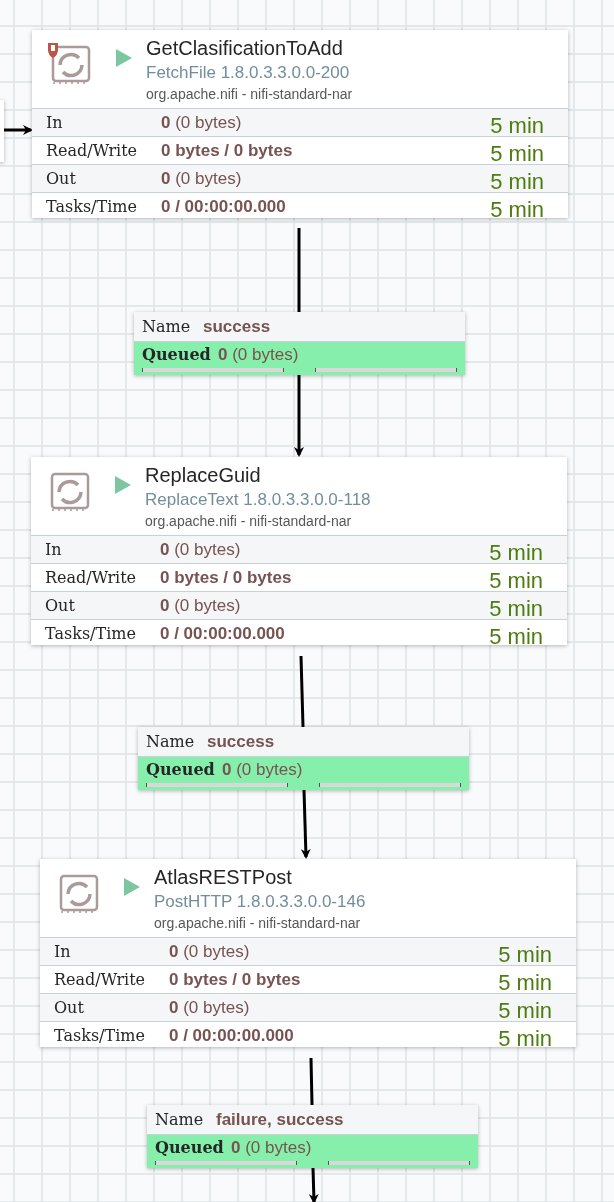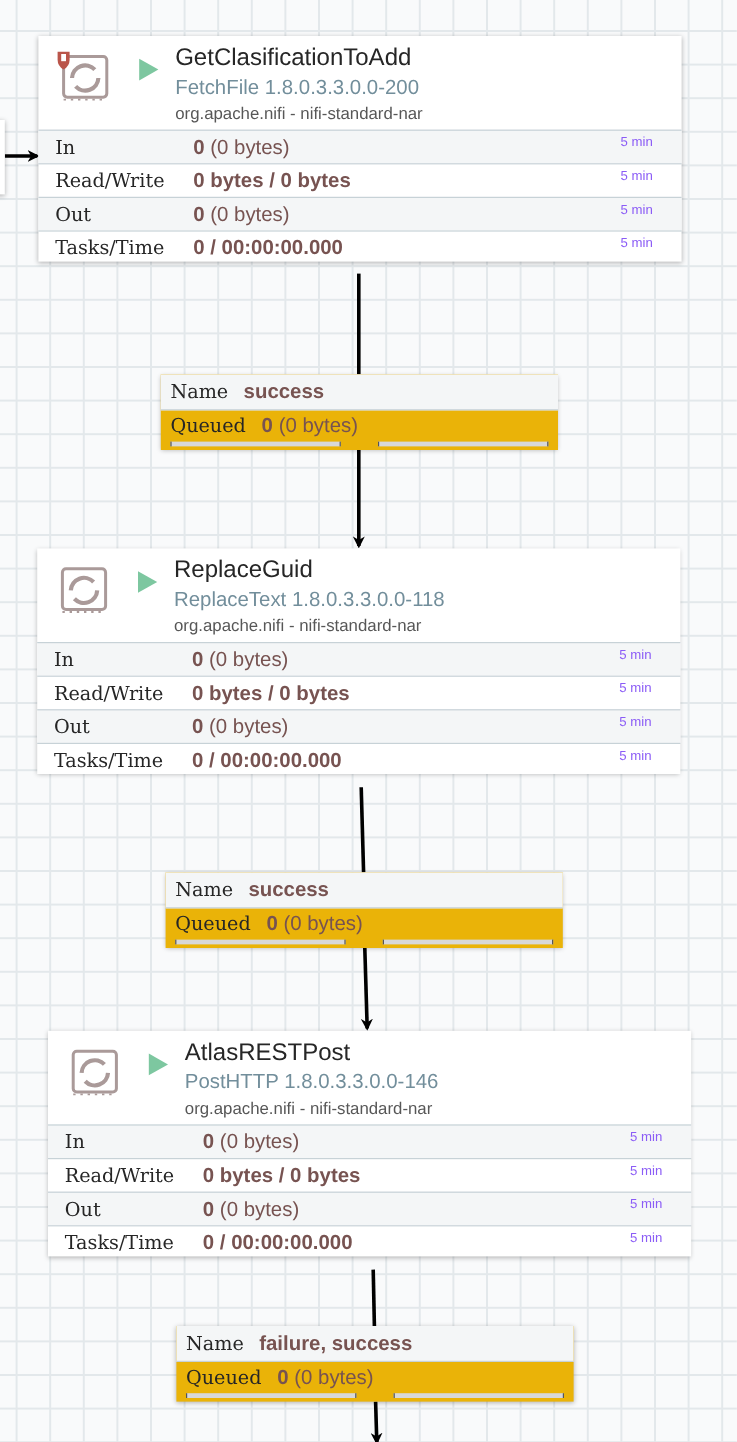--- a/index.html
+++ b/index.html
@@ -30,31 +30,31 @@
   .proc-type { position:absolute; left:114px; top:33px; font-size:17px; color:#728e9b; white-space:nowrap; }
   .proc-bundle { position:absolute; left:114px; top:56px; font-size:14px; color:#575757; white-space:nowrap; }
 
   .stats { position:absolute; left:0; top:78px; width:536px; }
   .stat-row { position:relative; height:28px; border-top:1px solid #c7d2d7; box-sizing:border-box; }
   .stat-row.shaded { background:#f4f6f7; }
   .stat-label { position:absolute; left:14px; top:4px; font-family:"DejaVu Serif", serif; font-size:16px; color:#262626; }
   .stat-value { position:absolute; left:129px; top:4px; font-size:17px; color:#775351; white-space:nowrap; }
   .stat-value b { font-weight:bold; }
   .stat-value .paren { font-weight:normal; }
-  .stat-time { position:absolute; right:24px; top:4px; font-size:11px; color:#8b5cf6;text-align:right; }
+  .stat-time { position:absolute; right:24px; top:4px; font-size:22px; color:#4d7c0f;text-align:right; }
 
   .conn-label {
-    position:absolute; width:331px; height:63px; background:#eab308;
+    position:absolute; width:331px; height:63px; background:#86efac;
     box-shadow:0 1px 4px rgba(0,0,0,0.28);
   }
   .conn-row1 { position:absolute; left:0; top:0; width:331px; height:29px; background:#f4f6f7; border-bottom:1px solid #c7d2d7; }
   .conn-name-label { position:absolute; left:8px; top:5px; font-family:"DejaVu Serif", serif; font-size:16px; color:#262626; }
   .conn-name-value { position:absolute; left:69px; top:5px; font-size:17px; font-weight:bold; color:#775351; white-space:nowrap; }
   .conn-row2 { position:absolute; left:0; top:30px; width:331px; height:26px; }
-  .conn-queued-label { position:absolute; left:8px; top:3px; font-family:"DejaVu Serif", serif; font-size:16px; color:#262626; }
+  .conn-queued-label { position:absolute; left:8px; top:3px; font-family:"DejaVu Serif", serif; font-size:16px; color:#262626;font-weight:bold; }
   .conn-queued-value { position:absolute; left:84px; top:3px; font-size:17px; color:#775351; white-space:nowrap; }
   .conn-queued-value b { font-weight:bold; }
   .bar { position:absolute; top:56px; height:4px; background:#d8d8d8; border-left:1px solid #555; border-right:1px solid #555; box-sizing:border-box; }
   .bar.left { left:8px; width:142px; }
   .bar.right { left:181px; width:142px; }
 
   .offscreen-box { position:absolute; left:-20px; top:100px; width:24px; height:62px; background:#fff; box-shadow:0 1px 4px rgba(0,0,0,0.28); }
 </style>
 </head>
 <body>

